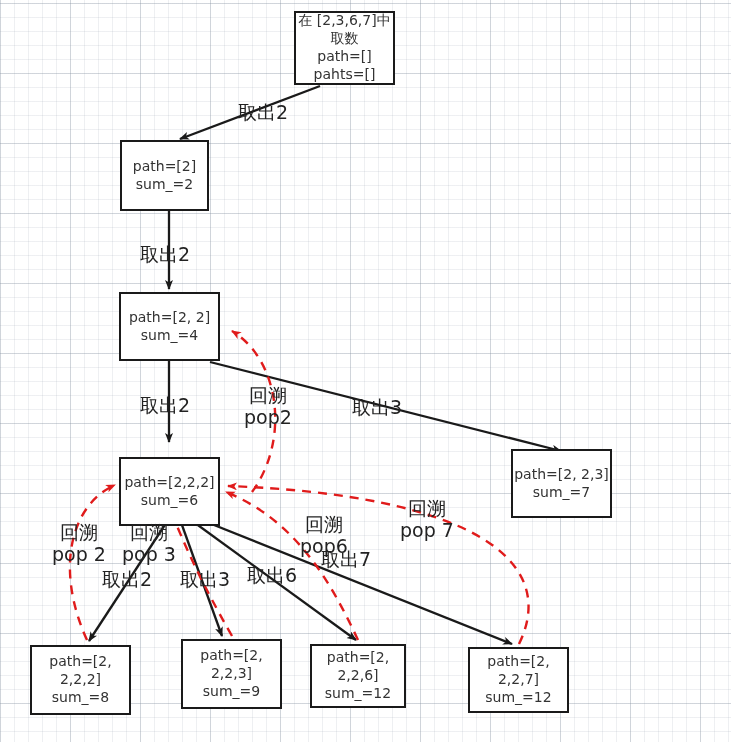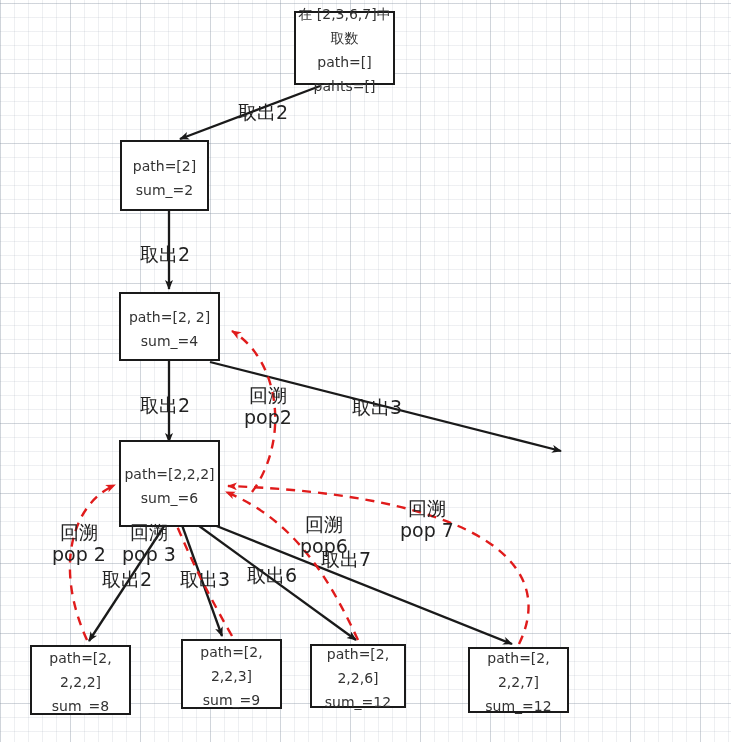--- a/index.html
+++ b/index.html
@@ -37,21 +37,21 @@
     display: flex;
     flex-direction: column;
     align-items: center;
     justify-content: center;
     color: #333333;
     font-size: 14px;
     line-height: 1.28;
     text-align: center;
     z-index: 3;
   }
-  .node .ln { white-space: pre; margin-top: 6px; }
+  .node .ln { white-space: pre; }
   .edge-label {
     position: absolute;
     color: #222222;
     font-size: 19px;
     line-height: 1.18;
     text-align: center;
     white-space: pre;
     z-index: 4;
     background: transparent;
   }
@@ -111,25 +111,29 @@
   <div class="node" style="left:120px;top:140px;width:89px;height:71px;">
     <span class="ln">path=[2]</span>
     <span class="ln">sum_=2</span>
   </div>
 
   <div class="node" style="left:119px;top:292px;width:101px;height:69px;">
     <span class="ln">path=[2, 2]</span>
     <span class="ln">sum_=4</span>
   </div>
 
-  <div class="node" style="left:119px;top:440px;width:101px;height:87px;">
+  <div class="node" style="left:119px;top:457px;width:101px;height:69px;">
     <span class="ln">path=[2,2,2]</span>
     <span class="ln">sum_=6</span>
   </div>
 
+  <div class="node" style="left:511px;top:449px;width:101px;height:69px;">
+    <span class="ln">path=[2, 2,3]</span>
+    <span class="ln">sum_=7</span>
+  </div>
 
   <div class="node" style="left:30px;top:645px;width:101px;height:70px;">
     <span class="ln">path=[2,</span>
     <span class="ln">2,2,2]</span>
     <span class="ln">sum_=8</span>
   </div>
 
   <div class="node" style="left:181px;top:639px;width:101px;height:70px;">
     <span class="ln">path=[2,</span>
     <span class="ln">2,2,3]</span>

